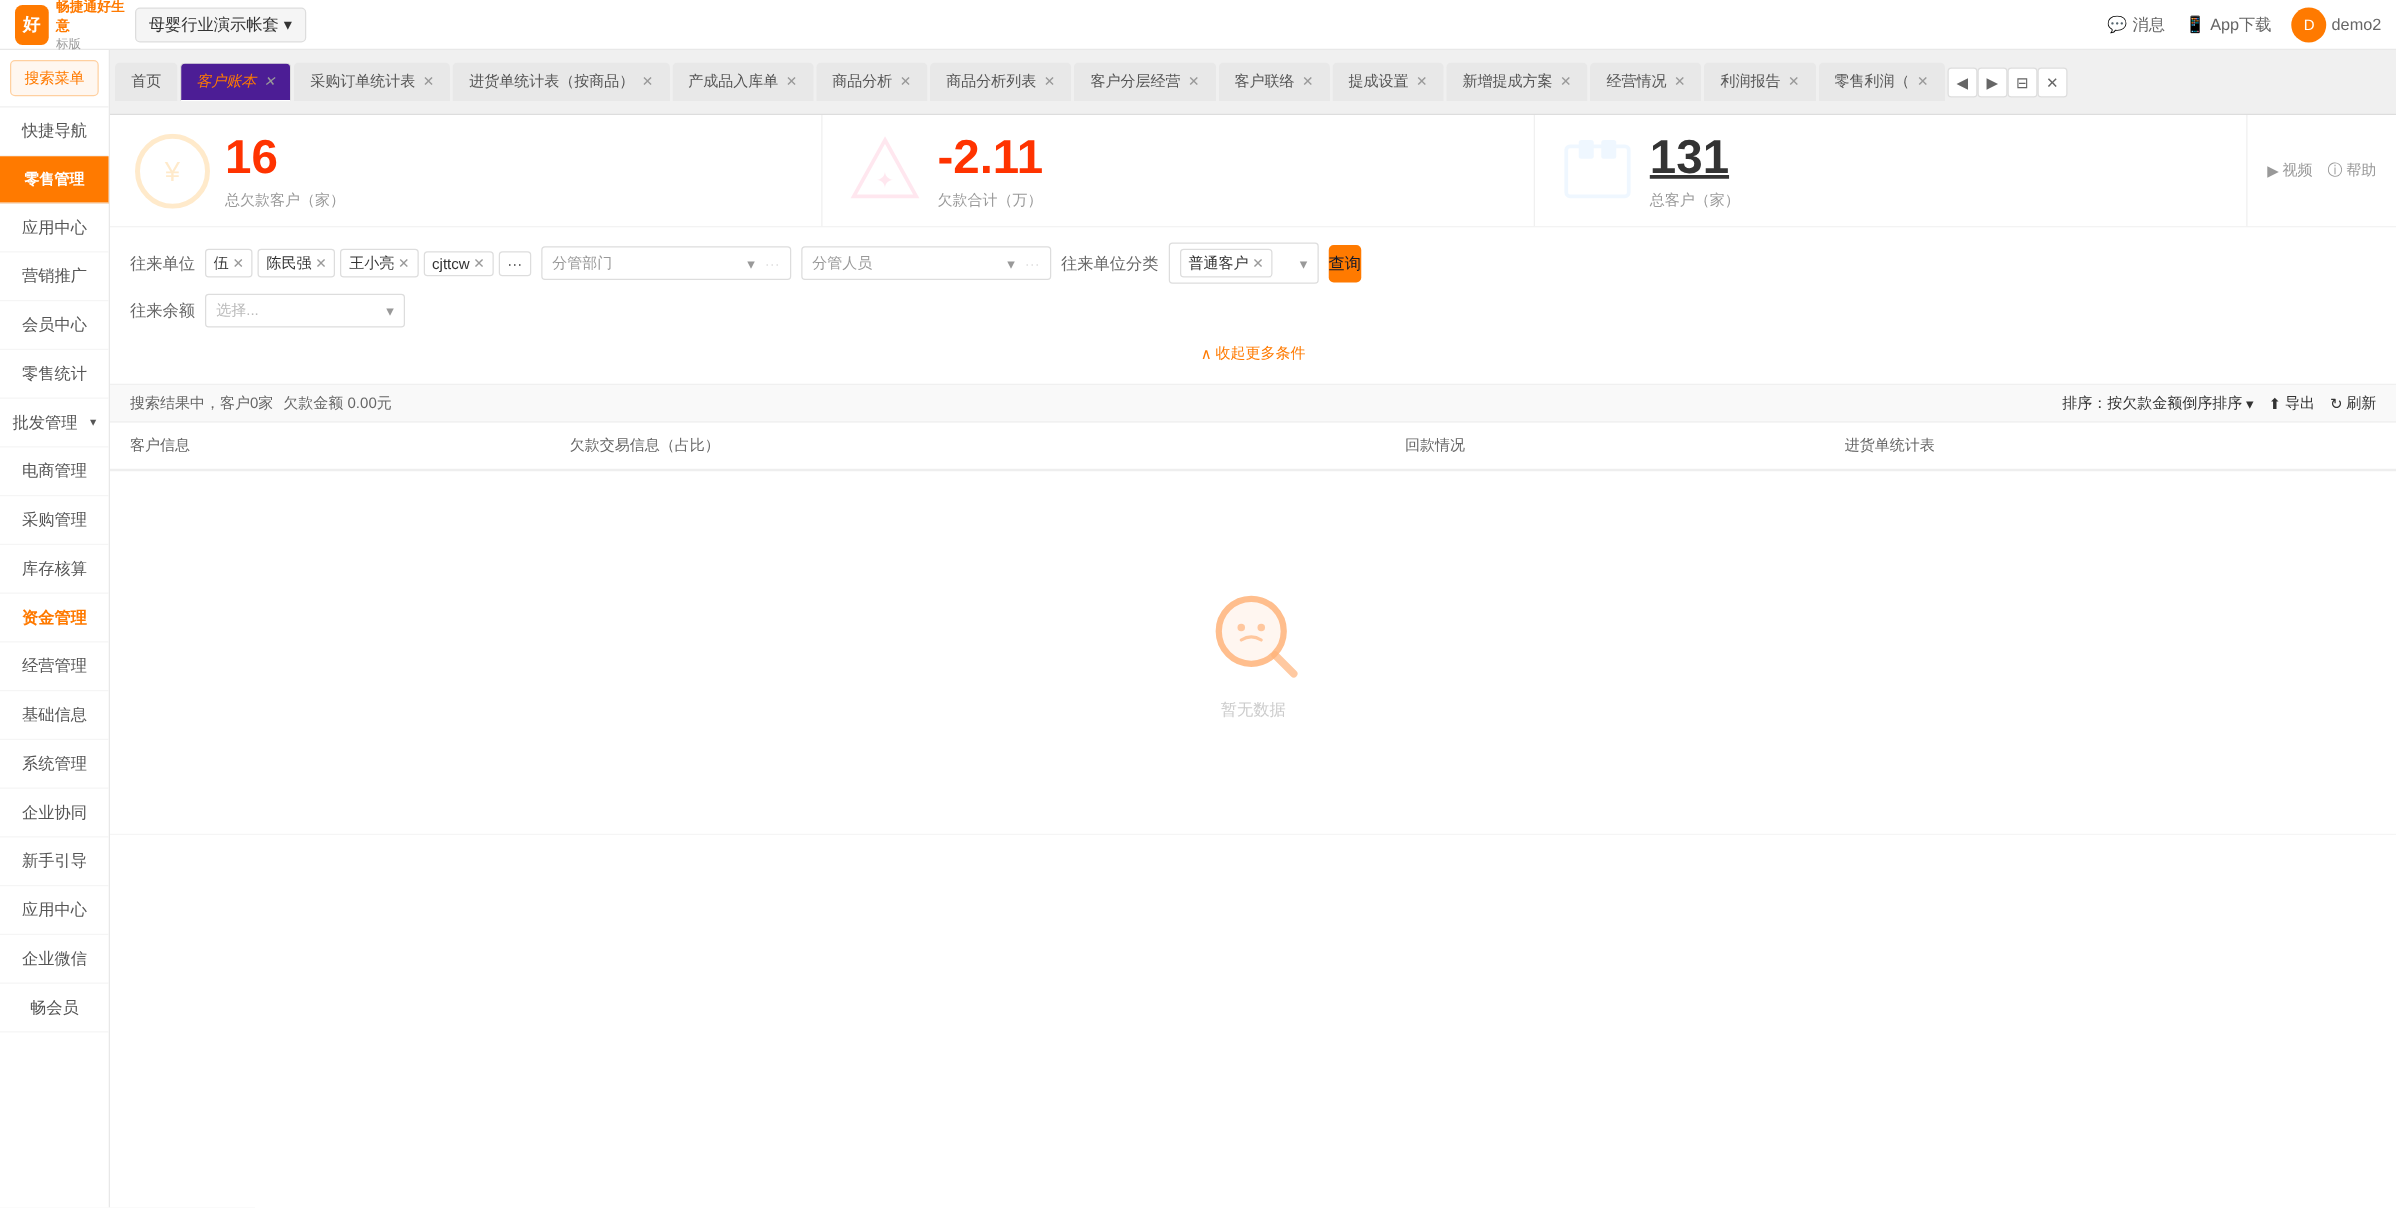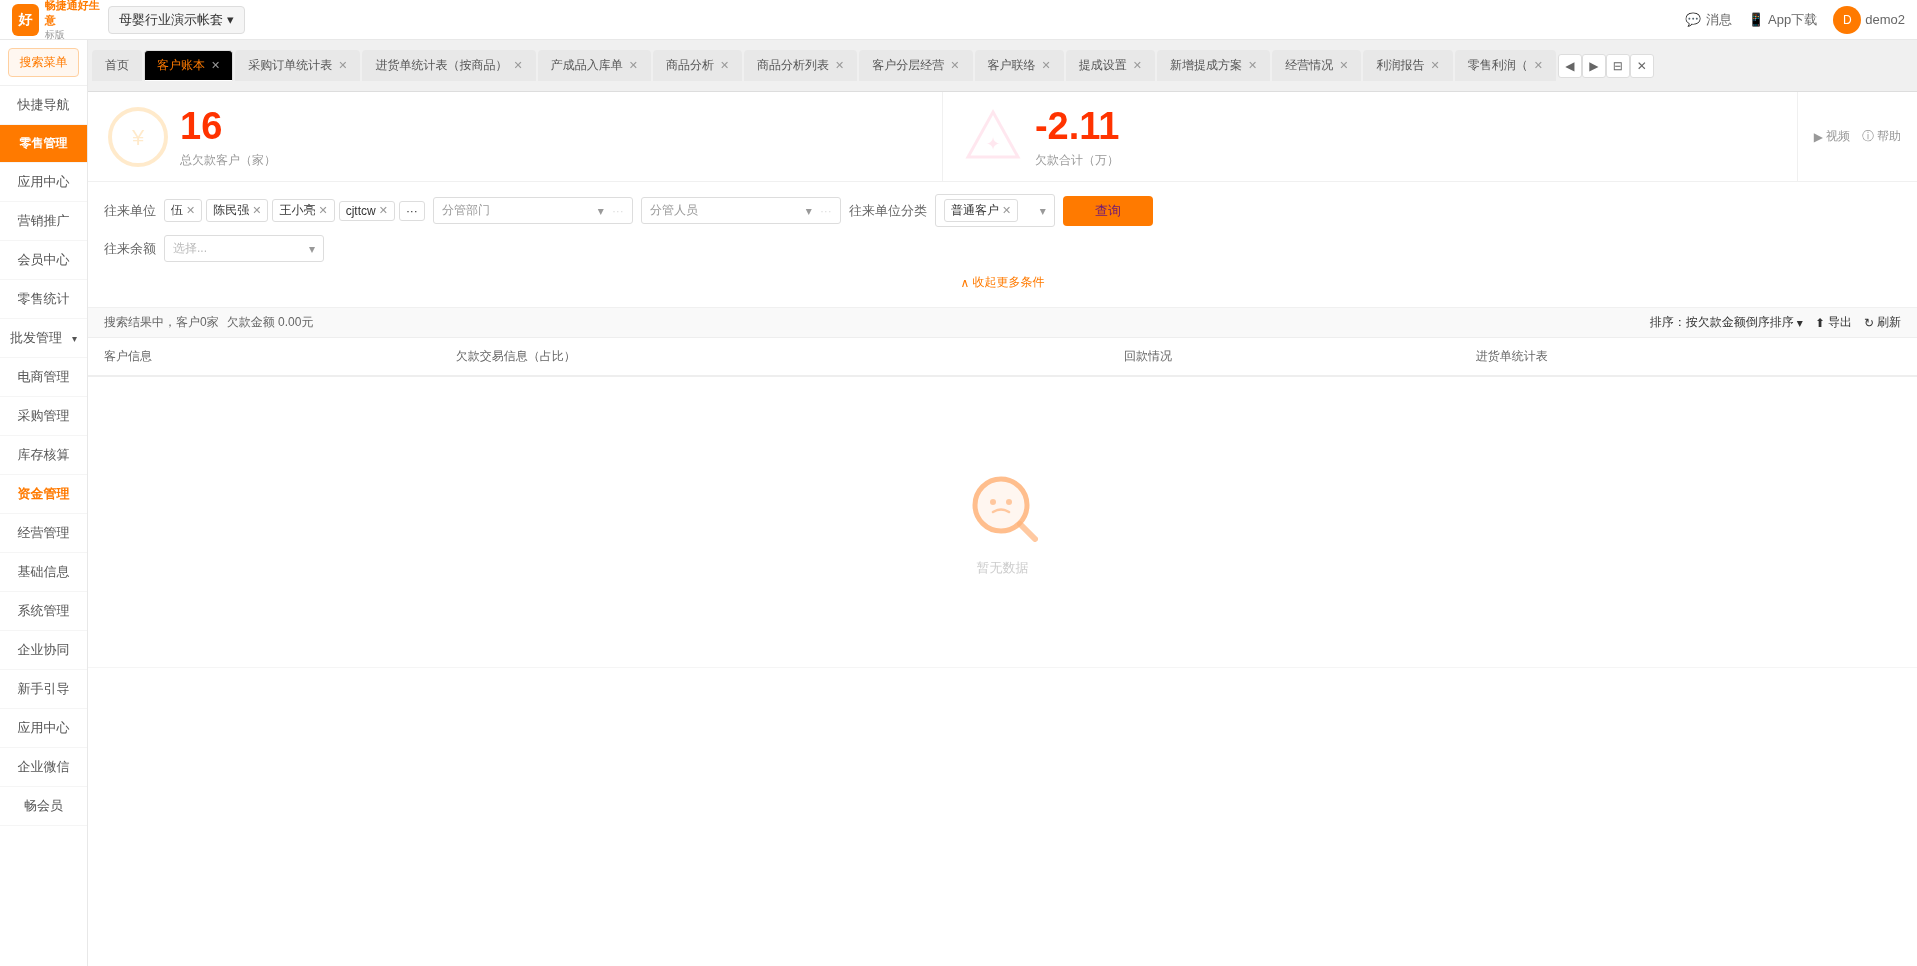--- a/index.html
+++ b/index.html
@@ -65,21 +65,21 @@
       padding: 0 4px;
     }
     .tab-bar::-webkit-scrollbar { display: none; }
     .tab-item {
       display: inline-flex; align-items: center; gap: 4px;
       padding: 6px 12px; font-size: 12px; cursor: pointer;
       border: 1px solid transparent; border-radius: 4px 4px 0 0;
       color: #555; background: #e8e8e8; margin-right: 2px;
       white-space: nowrap;
     }
-    .tab-item.active { background: #000000; border-color: #ddd; color: #ff7a00; border-bottom-color: #fff; }
+    .tab-item.active { background: #4c1d95; border-color: #ddd; color: #ff7a00; border-bottom-color: #fff; font-style: italic; }
     .tab-item .tab-close { font-size: 11px; color: #999; margin-left: 2px; }
     .tab-nav-btn {
       width: 24px; height: 24px; border: 1px solid #ddd; background: #fff;
       display: flex; align-items: center; justify-content: center;
       cursor: pointer; border-radius: 3px; flex-shrink: 0; font-size: 12px; color: #666;
     }
 
     
     .page-content { flex: 1; background: #fff; overflow-y: auto; }
 
@@ -112,22 +112,22 @@
       padding: 2px 6px; font-size: 12px; color: #333;
     }
     .filter-tag .tag-close { color: #999; cursor: pointer; font-size: 11px; }
     .filter-select {
       display: inline-flex; align-items: center; gap: 4px;
       border: 1px solid #ddd; border-radius: 3px; padding: 4px 8px;
       min-width: 120px; background: #fff; cursor: pointer; font-size: 12px; color: #999;
     }
     .filter-select-wide { min-width: 200px; }
     .filter-btn-query {
-      background: #ff7a00; color: #701a75; border: none; border-radius: 4px;
-      padding: 6px 32px; font-size: 13px; cursor: pointer;
+      background: #ff7a00; color: #0f172a; border: none; border-radius: 4px;
+      padding: 6px 0; font-size: 13px; cursor: pointer;
     }
     .filter-row-2 { display: flex; align-items: center; gap: 8px; }
     .collapse-btn {
       color: #ff7a00; font-size: 12px; cursor: pointer; display: flex; align-items: center; gap: 3px;
       border: none; background: none; margin: 0 auto;
     }
 
     
     .result-bar {
       display: flex; align-items: center; justify-content: space-between;
@@ -305,20 +305,33 @@
               <polygon points="30,5 55,50 5,50" fill="none" stroke="#ff6699" stroke-width="3"></polygon>
               <text x="30" y="43" text-anchor="middle" font-size="18" fill="#ff6699">✦</text>
             </svg>
           </div>
           <div class="stat-info">
             <span class="stat-value">-2.11</span>
             <span class="stat-label">欠款合计（万）</span>
           </div>
         </div>
 
+        <div class="stat-card">
+          <div style="position:relative;width:60px;height:60px;opacity:0.15;">
+            <svg width="60" height="60" viewBox="0 0 60 60">
+              <rect x="5" y="10" width="50" height="40" rx="3" fill="none" stroke="#99ccff" stroke-width="3"></rect>
+              <rect x="15" y="5" width="12" height="15" rx="2" fill="#99ccff"></rect>
+              <rect x="33" y="5" width="12" height="15" rx="2" fill="#99ccff"></rect>
+            </svg>
+          </div>
+          <div class="stat-info">
+            <span class="stat-value black">131</span>
+            <span class="stat-label">总客户（家）</span>
+          </div>
+        </div>
 
         <div class="video-help">
           <span>
             <span>▶</span>
             <span>视频</span>
           </span>
           <span>
             <span>ⓘ</span>
             <span>帮助</span>
           </span>

